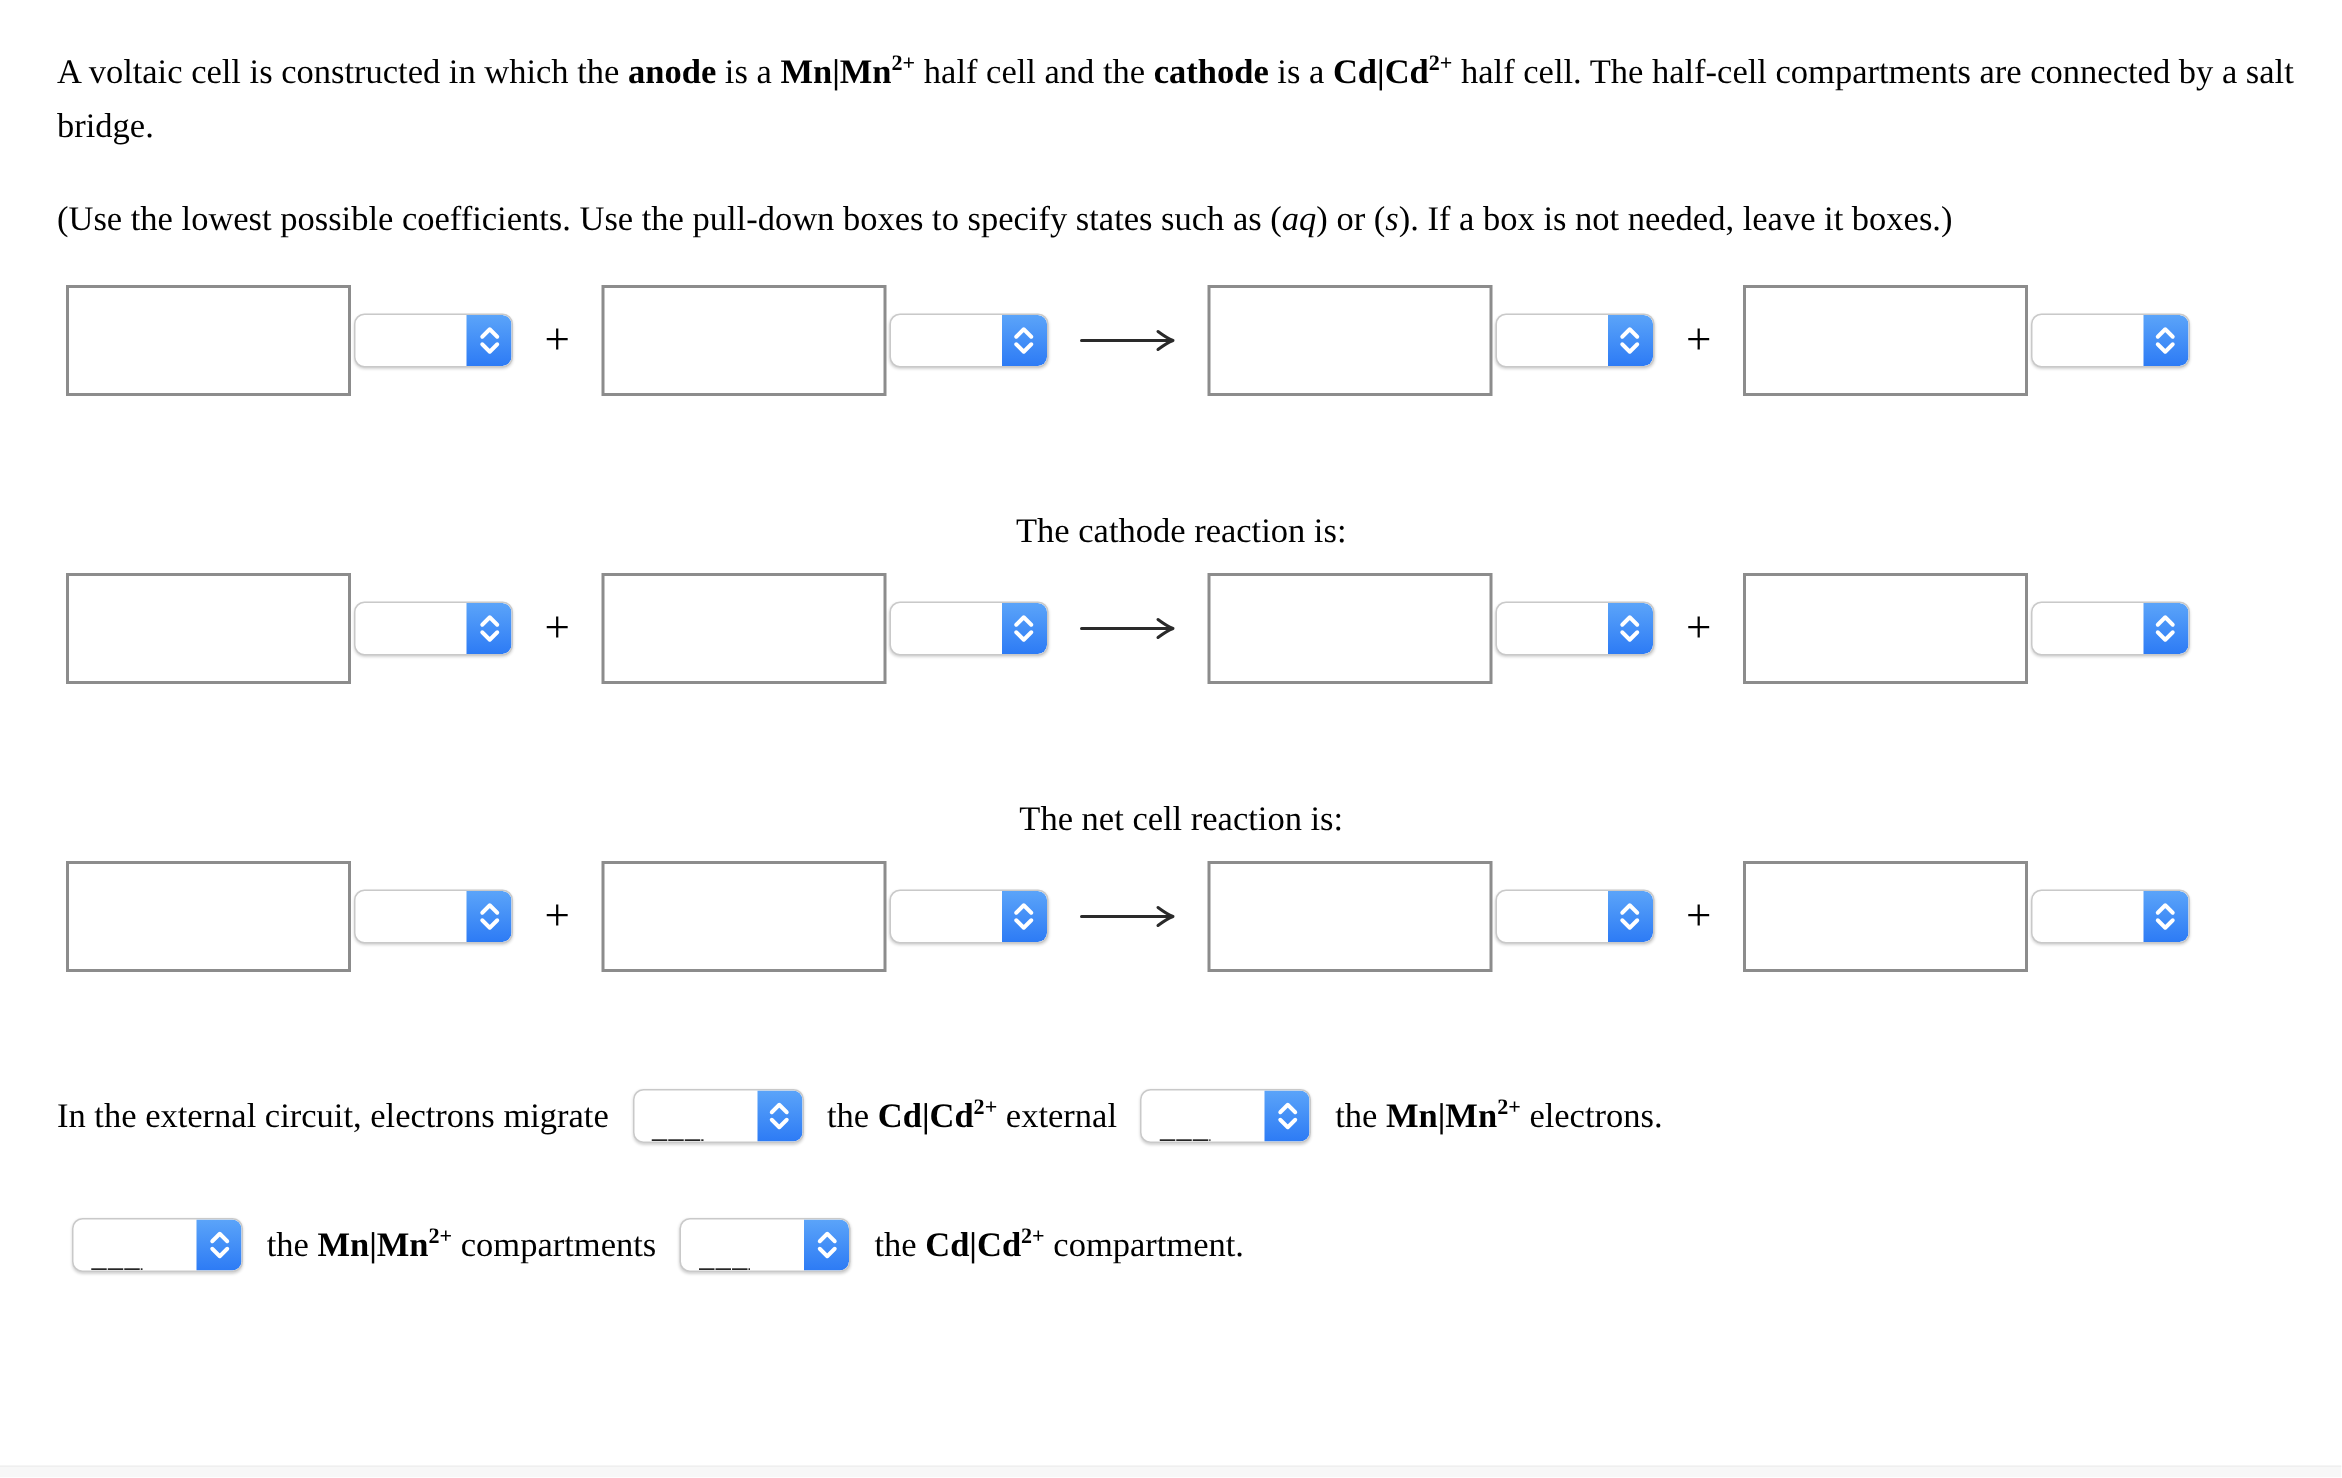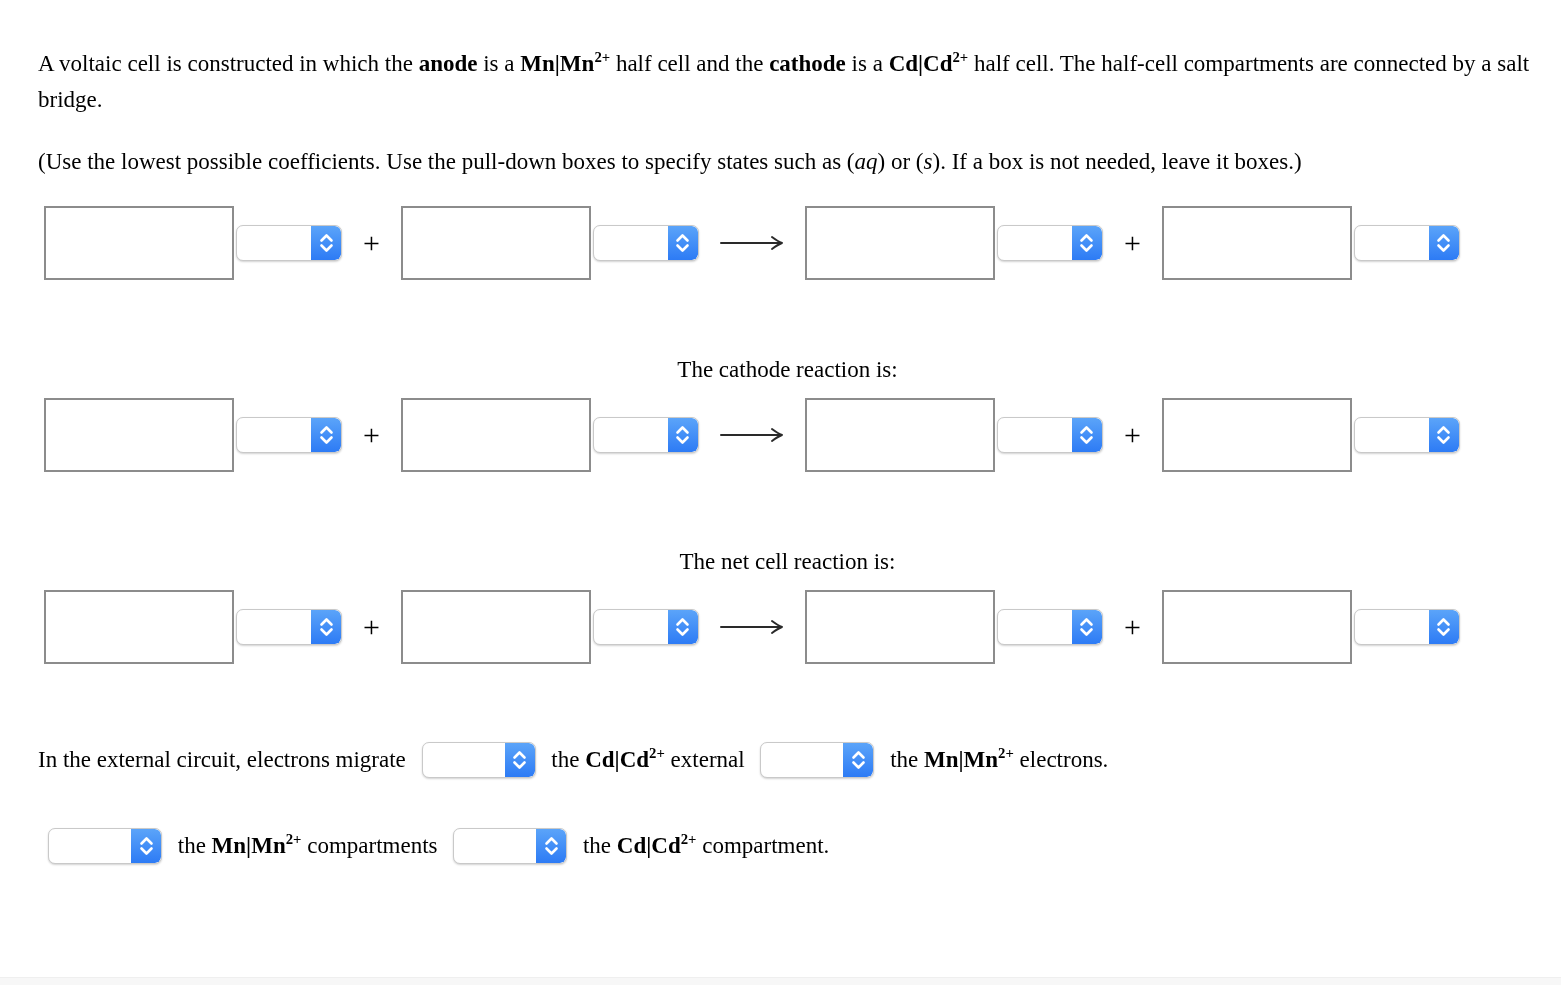--- a/index.html
+++ b/index.html
@@ -1,21 +1,21 @@
 <!DOCTYPE html>
 <html><head>
 <meta charset="utf-8">
 <style>
   * { margin:0; padding:0; box-sizing:border-box; }
   html,body { background:#fff; }
   body {
     width:1561px; height:985px; position:relative; overflow:hidden;
     font-family:"Liberation Serif", serif; color:#000; font-size:23px;
   }
-  .page { padding:46px 24px 0 38px; }
+  .page { padding:30px 24px 0 38px; }
   p.text { line-height:36px; margin-bottom:26px; max-width:1510px; }
   .b { font-weight:bold; }
   .i { font-style:italic; }
   sup { font-size:64%; line-height:0; }
   .section-label { margin-top:30px; margin-bottom:10px; line-height:36px; }
   .section-label.later { margin-top:72px;text-align:center; }
 
   .reaction-row { display:flex; align-items:center; margin-left:6px; height:74px; }
   .formula-box {
     width:190px; height:74px; background:#fff;

